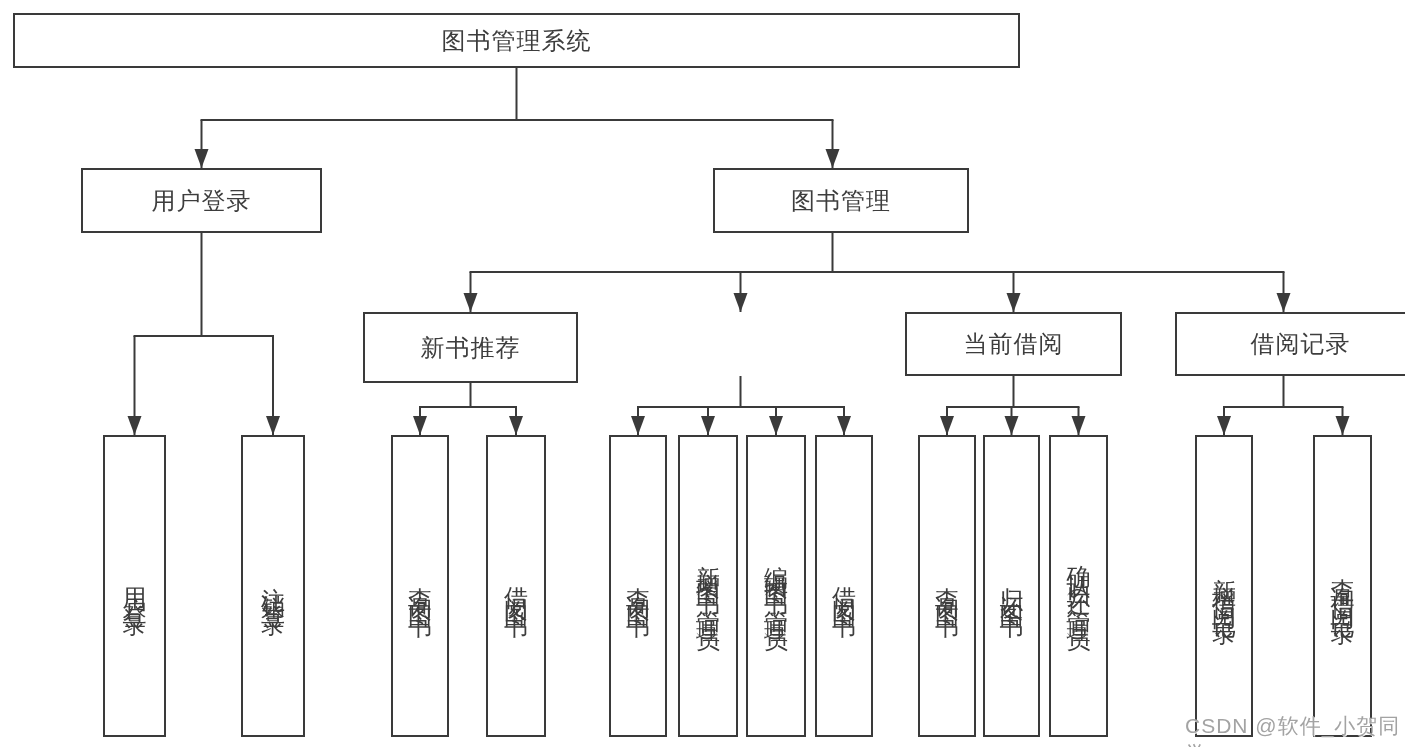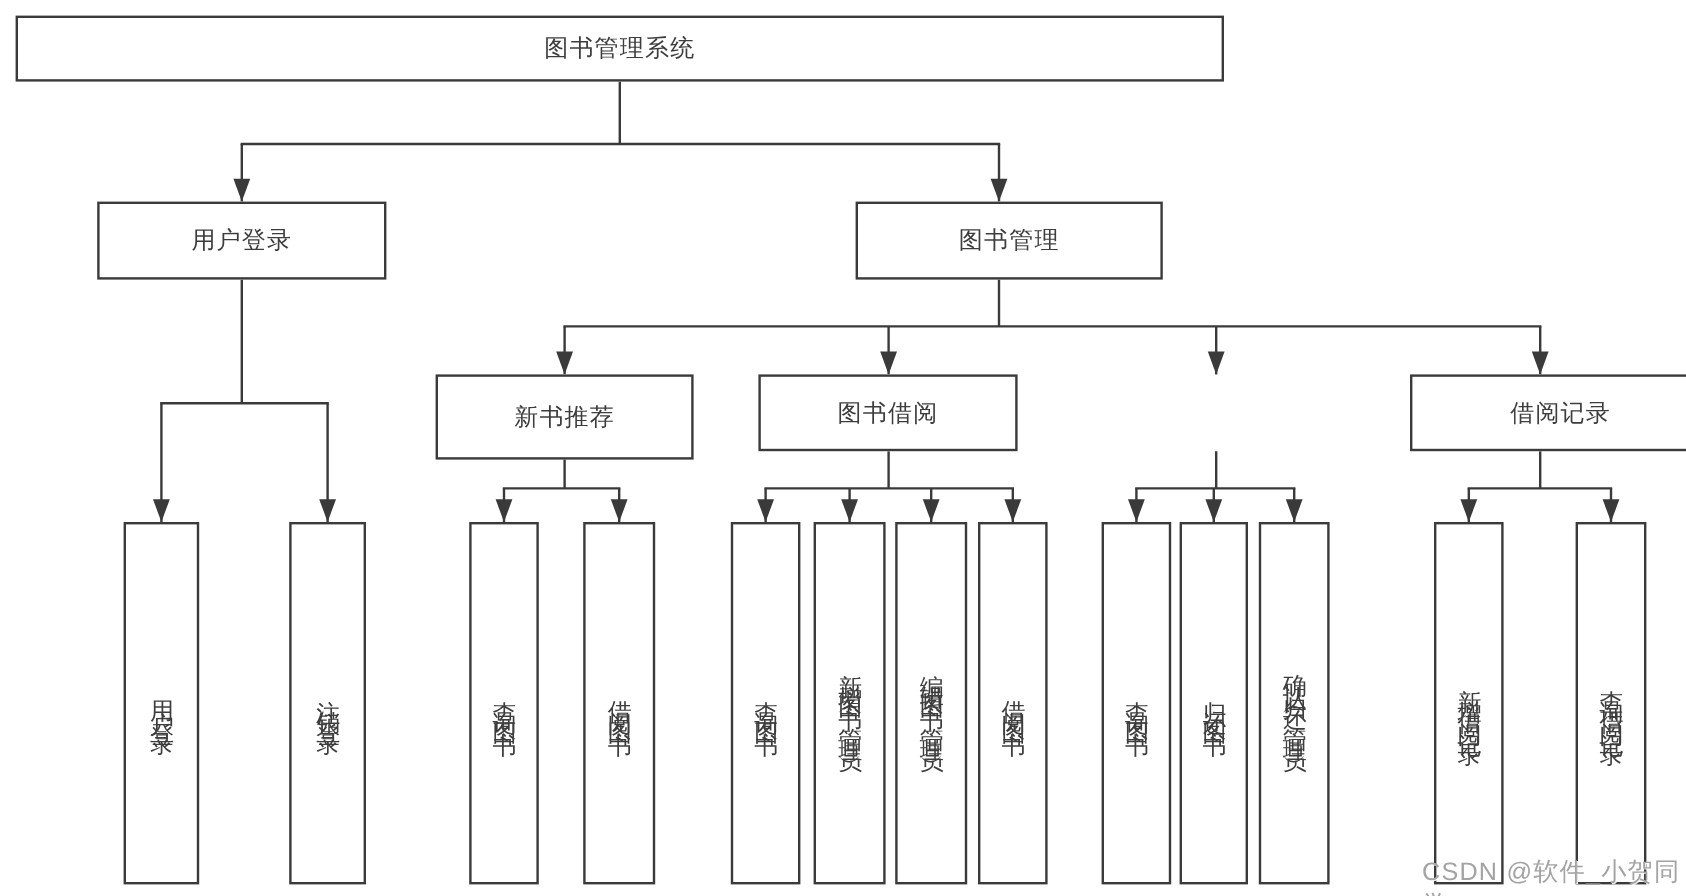--- a/index.html
+++ b/index.html
@@ -21,21 +21,21 @@
   }
   #connectors marker{overflow:visible;}
   .box{
     position:absolute;
     box-sizing:border-box;
     border:2px solid var(--line);
     background:#ffffff;
     display:flex;
     align-items:center;
     justify-content:center;
-    font-size:20px;
+    font-size:24px;
     color:var(--text);
     letter-spacing:1px;
     white-space:nowrap;
   }
   .leaf{
     top:435px;
     height:302px;
     writing-mode:vertical-rl;
     text-orientation:mixed;
     letter-spacing:9px;
@@ -100,21 +100,21 @@
       <line x1="1342.5" y1="407" x2="1342.5" y2="435" marker-end="url(#arw)"></line>
     </g>
   </svg>
 
   <div class="box" style="left:13px;top:13px;width:1007px;height:55px;">图书管理系统</div>
 
   <div class="box" style="left:81px;top:168px;width:241px;height:65px;">用户登录</div>
   <div class="box" style="left:713px;top:168px;width:256px;height:65px;">图书管理</div>
 
   <div class="box" style="left:363px;top:312px;width:215px;height:71px;">新书推荐</div>
-  <div class="box" style="left:632px;top:312px;width:216px;height:64px;">图书借阅</div>
+  <div class="box" style="left:905px;top:312px;width:217px;height:64px;">当前借阅</div>
   <div class="box" style="left:1175px;top:312px;width:251px;height:64px;">借阅记录</div>
 
   <div class="box leaf" style="left:103px;width:63px;">用户登录</div>
   <div class="box leaf" style="left:241px;width:64px;">注销登录</div>
 
   <div class="box leaf" style="left:391px;width:58px;">查询图书</div>
   <div class="box leaf" style="left:486px;width:60px;">借阅图书</div>
 
   <div class="box leaf" style="left:609px;width:58px;">查询图书</div>
   <div class="box leaf" style="left:678px;width:60px;">新增图书（管理员）</div>

